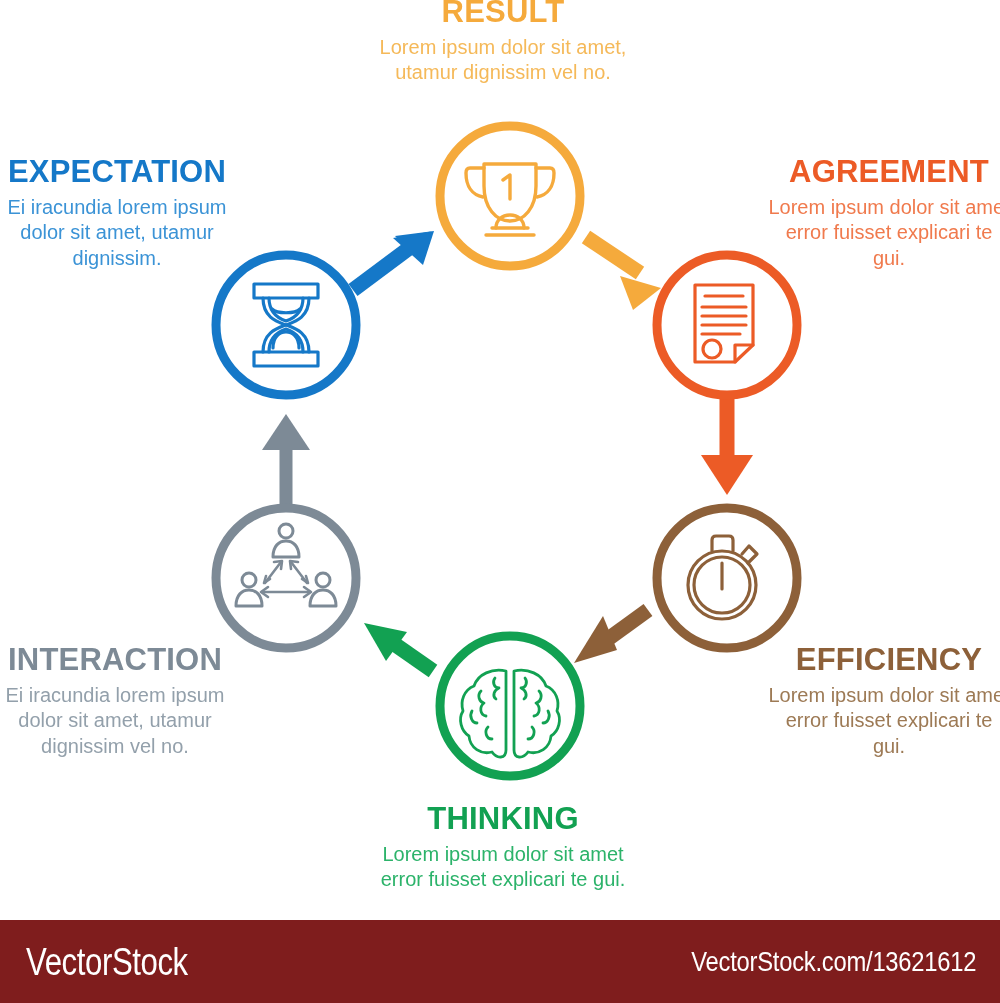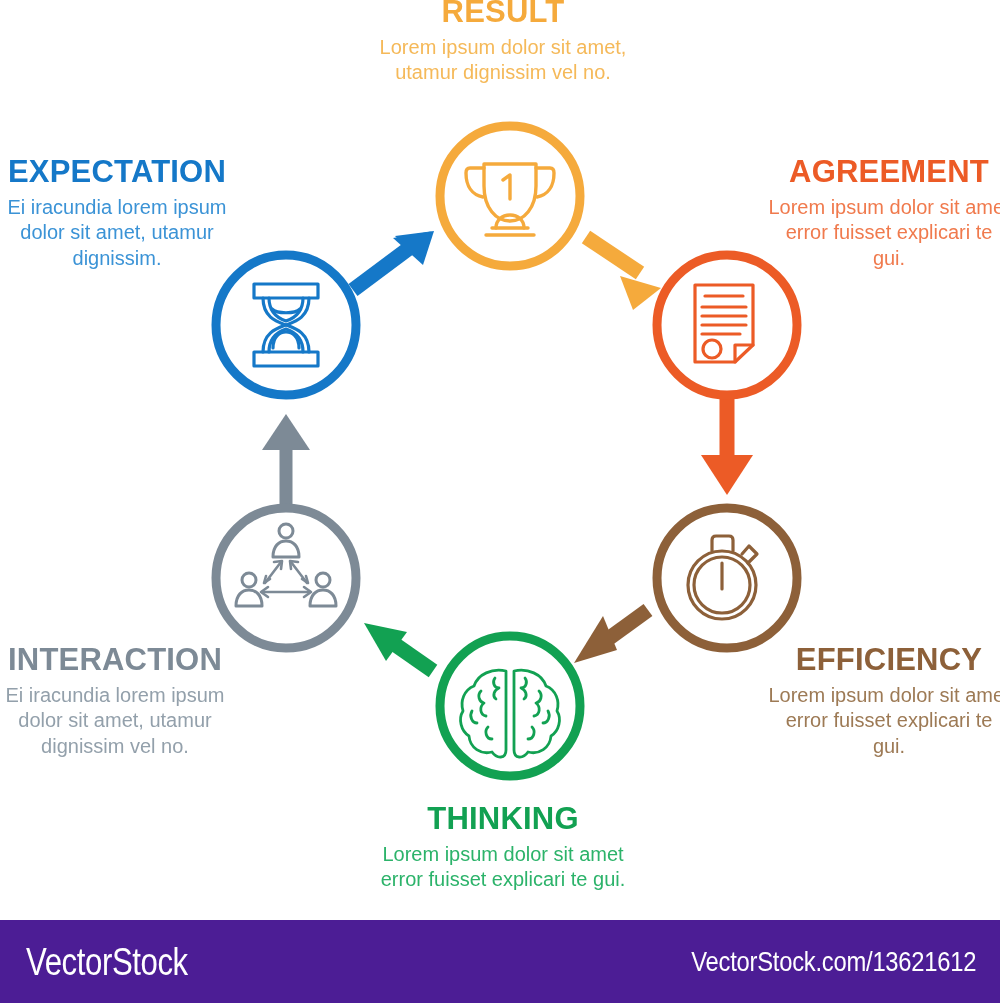--- a/index.html
+++ b/index.html
@@ -57,21 +57,21 @@
   #lbl-result .label-title { text-align: center; }
   #lbl-expect .label-title { text-align: center; }
   #lbl-agree  .label-title { text-align: center; }
 
   
   #footer {
     position: absolute;
     left: 0; top: 920px;
     width: 1000px;
     height: 83px;
-    background: #4c1d95;
+    background: #7f1d1d;
     color: #ffffff;
   }
   #footer-brand {
     position: absolute;
     left: 26px;
     top: 50%;
     transform: translateY(-50%);
     font-size: 38px;
     font-family: "Liberation Sans", sans-serif;
     letter-spacing: -0.5px;

